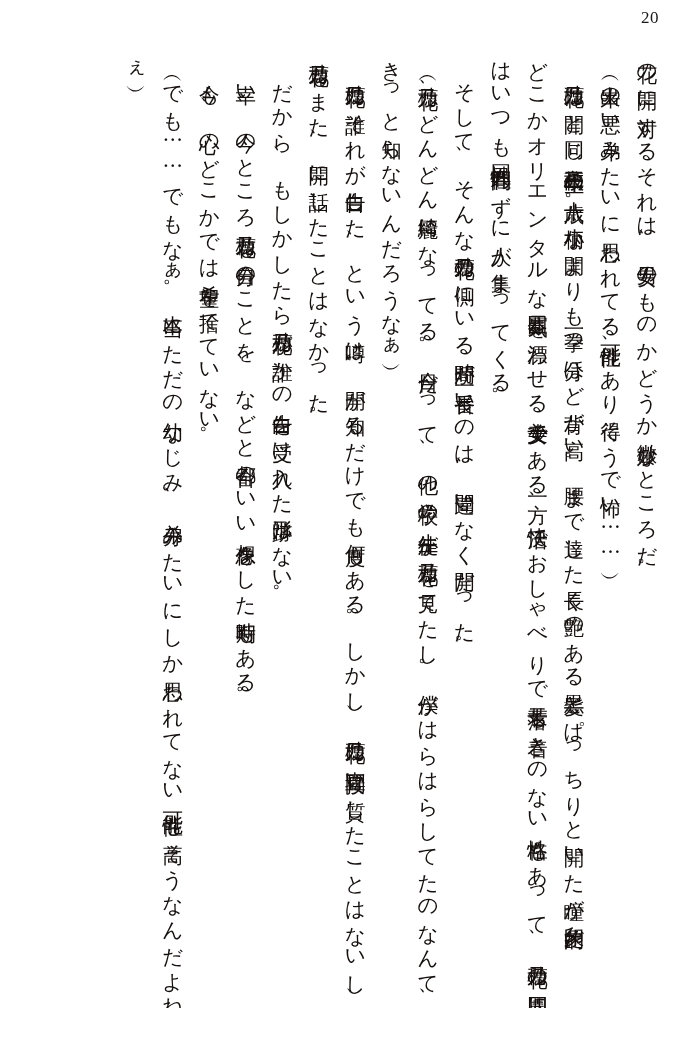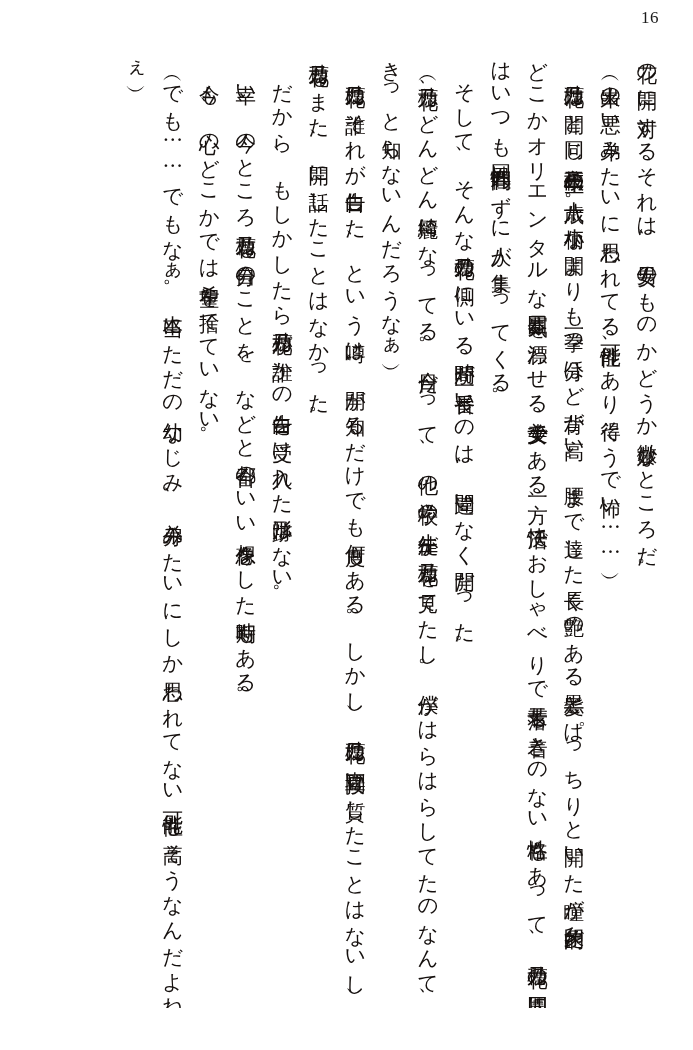--- a/index.html
+++ b/index.html
@@ -54,21 +54,21 @@
   }
   .text-block p.indent {
     text-indent: 1em;
   }
 </style>
 </head>
 <body>
 
 <div class="page">
 
-  <div class="page-number">16</div>
+  <div class="page-number">20</div>
 
   <div class="text-block">
     <p>花の開に対するそれは、男女のものかどうか微妙なところだ。</p>
     <p class="indent">（出来の悪い弟みたいに思われてる可能性、あり得そうで怖い……）</p>
     <p class="indent">穂乃花は開と同じ高校三年生の十八歳。小柄な開よりも拳一つ分ほど背が高い。腰まで達した長く艶のある黒髪とぱっちりと開いた瞳が印象的だ。</p>
     <p>どこかオリエンタルな雰囲気を漂わせる美少女である一方、快活でおしゃべりで若干落ち着きのない性格もあって、穂乃花の周囲にはいつも同性異性問わずに人が集まってくる。</p>
     <p class="indent">そして、そんな穂乃花の側にいる時間が一番長いのは、間違いなく開だった。</p>
     <p class="indent">（穂乃花、どんどん綺麗になってる。今日だって、他の学校の生徒が穂乃花を見てたし。僕がはらはらしてたのなんて、きっと知らないんだろうなぁ）</p>
     <p class="indent">穂乃花に誰それが告白した、という噂は、開が知るだけでも何度もある。しかし、穂乃花に直接問い質したことはないし、穂乃花もまた、開に話したことはなかった。</p>
     <p class="indent">だから、もしかしたら穂乃花が誰かの告白を受け入れた形跡はない。</p>

